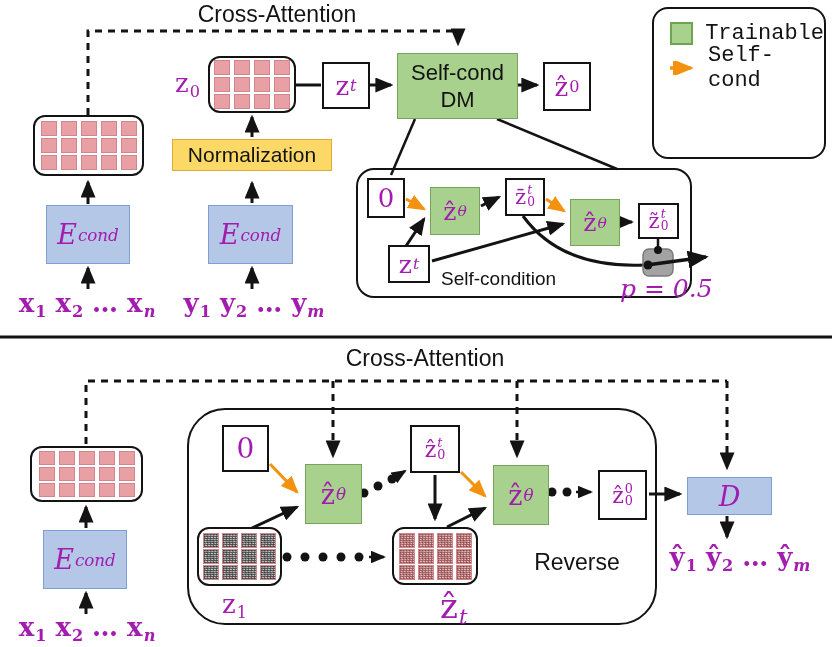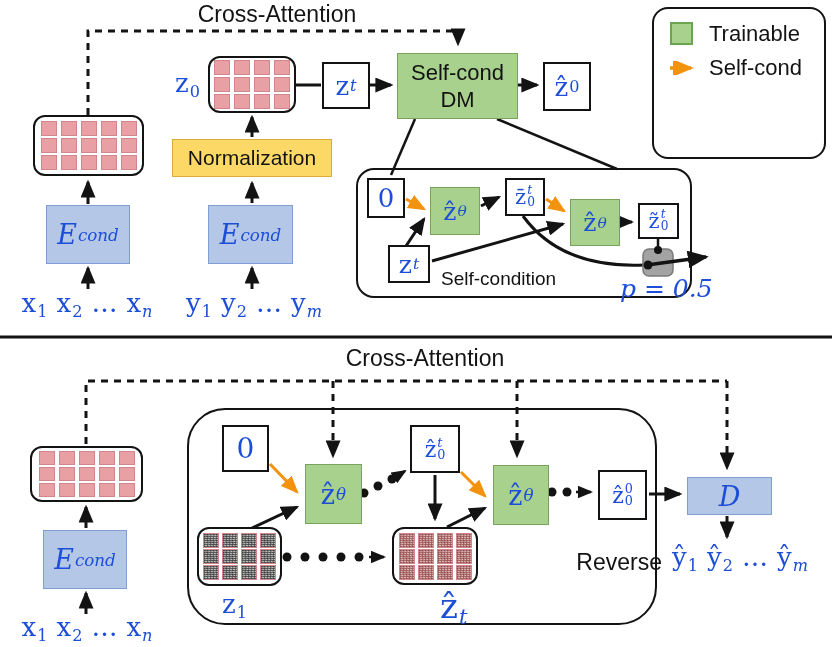--- a/index.html
+++ b/index.html
@@ -14,21 +14,21 @@
   .green{background:#a9d18e;border:1.5px solid #77a35c;}
   .blue{background:#b4c7e7;border:1.5px solid #7f9fd4;}
   .yellow{background:#fcd967;border:1.5px solid #dcab3c;}
   .outline{position:absolute;box-sizing:border-box;border:2.5px solid #131313;background:transparent;z-index:1;}
 
   
   .sans{font-family:"Liberation Sans",sans-serif;color:#131313;}
   .title{position:absolute;text-align:center;font-size:23px;z-index:3;}
 
   
-  .math{font-family:"DejaVu Serif",serif;color:#1d4ed8;}
+  .math{font-family:"DejaVu Serif",serif;color:#a21caf;}
   .it{font-style:italic;}
   .mstack{display:inline-flex;flex-direction:column;justify-content:center;
           font-size:0.58em;line-height:0.98;vertical-align:-0.42em;margin-left:1px;text-align:left;}
   .msubonly{font-size:0.62em;vertical-align:-0.28em;margin-left:1px;}
 
   
   .tokens{position:absolute;box-sizing:border-box;border:2.5px solid #131313;border-radius:12px;
           background:#fff;display:flex;align-items:center;justify-content:center;gap:4px;z-index:3;}
   .tcol{display:flex;flex-direction:column;gap:2px;}
   .tcell{width:16px;height:15px;background:#e8a0a4;border:1px solid #d2858b;box-sizing:border-box;}
@@ -37,26 +37,26 @@
     background-image:repeating-linear-gradient(0deg,rgba(20,20,20,.5) 0 1px,transparent 1px 2px),
                      repeating-linear-gradient(90deg,rgba(35,35,35,.4) 0 1px,transparent 1px 3px),
                      repeating-linear-gradient(45deg,rgba(255,255,255,.35) 0 1px,transparent 1px 2px);}
   .noiseB{background-color:#ca9292;
     background-image:repeating-linear-gradient(0deg,rgba(120,40,40,.45) 0 1px,transparent 1px 2px),
                      repeating-linear-gradient(90deg,rgba(90,30,30,.35) 0 1px,transparent 1px 3px),
                      repeating-linear-gradient(45deg,rgba(255,235,235,.4) 0 1px,transparent 1px 2px);}
 
   
   .iorow{position:absolute;display:flex;align-items:baseline;justify-content:center;gap:9px;
-         font-size:26px;z-index:3;}
+         font-size:26px;z-index:3;font-weight:bold;}
 
   
   .legend{position:absolute;left:652px;top:7px;width:174px;height:152px;border:2.5px solid #131313;
           border-radius:16px;background:#fff;z-index:3;padding:9px 0 0 13px;box-sizing:border-box;
-          display:flex;flex-direction:column;gap:3px;}
+          display:flex;flex-direction:column;gap:3px;font-family:Liberation Mono, monospace;}
   .lrow{display:flex;align-items:center;height:31px;}
   .licon{width:42px;display:flex;align-items:center;}
   .swatch{width:23px;height:23px;box-sizing:border-box;margin-left:3px;}
   .sw-green{background:#a9d18e;border:2px solid #6ca552;}
   .sw-blue{background:#b4c7e7;border:2px solid #8aa7d9;}
   .llabel{font-size:22px;}
 </style>
 </head>
 <body>
 
@@ -200,21 +200,21 @@
   <div class="box green sans" style="left:397px;top:53px;width:121px;height:66px;flex-direction:column;font-size:22px;line-height:1.25;">
     <span>Self-cond</span>
     <span>DM</span>
   </div>
 
   <div class="box math" style="left:543px;top:62px;width:48px;height:49px;font-size:26px;">
       <span>ẑ</span>
       <span class="msubonly">0</span>
     </div>
 
-  <div class="box yellow sans" style="left:172px;top:139px;width:160px;height:38px;font-size:21px;">Normalization</div>
+  <div class="box yellow sans" style="left:172px;top:139px;width:160px;height:32px;font-size:21px;">Normalization</div>
 
   <div class="box blue math" style="left:46px;top:205px;width:84px;height:59px;font-size:27px;">
       <span class="it">E</span>
       <span class="msubonly it">cond</span>
     </div>
   <div class="box blue math" style="left:208px;top:205px;width:85px;height:59px;font-size:27px;">
       <span class="it">E</span>
       <span class="msubonly it">cond</span>
     </div>
 
@@ -391,21 +391,21 @@
       </div>
     <div class="tcol" style="gap:1px">
         <div class="ncell noiseB"></div>
         <div class="ncell noiseB"></div>
         <div class="ncell noiseB"></div>
       </div>
   </div>
   <div class="abs math" style="left:222px;top:589px;font-size:26px;z-index:3;"><span>z</span><span class="msubonly">1</span></div>
   <div class="abs math" style="left:440px;top:586px;font-size:34px;z-index:3;"><span>ẑ</span><span class="msubonly it">t</span></div>
 
-  <div class="abs sans" style="left:532px;top:546px;width:130px;text-align:right;font-size:23px;line-height:1.4;z-index:3;">
+  <div class="abs sans" style="left:512px;top:546px;width:130px;text-align:center;font-size:23px;line-height:1.4;z-index:3;">
     <div>Reverse</div>
   </div>
 
   <div class="box blue math" style="left:687px;top:477px;width:85px;height:38px;font-size:27px;">
       <span class="it">D</span>
     </div>
 
   <div class="iorow math" style="left:664px;top:542px;width:152px;">
     <span><span>ŷ</span><span class="msubonly">1</span></span>
     <span><span>ŷ</span><span class="msubonly">2</span></span>

